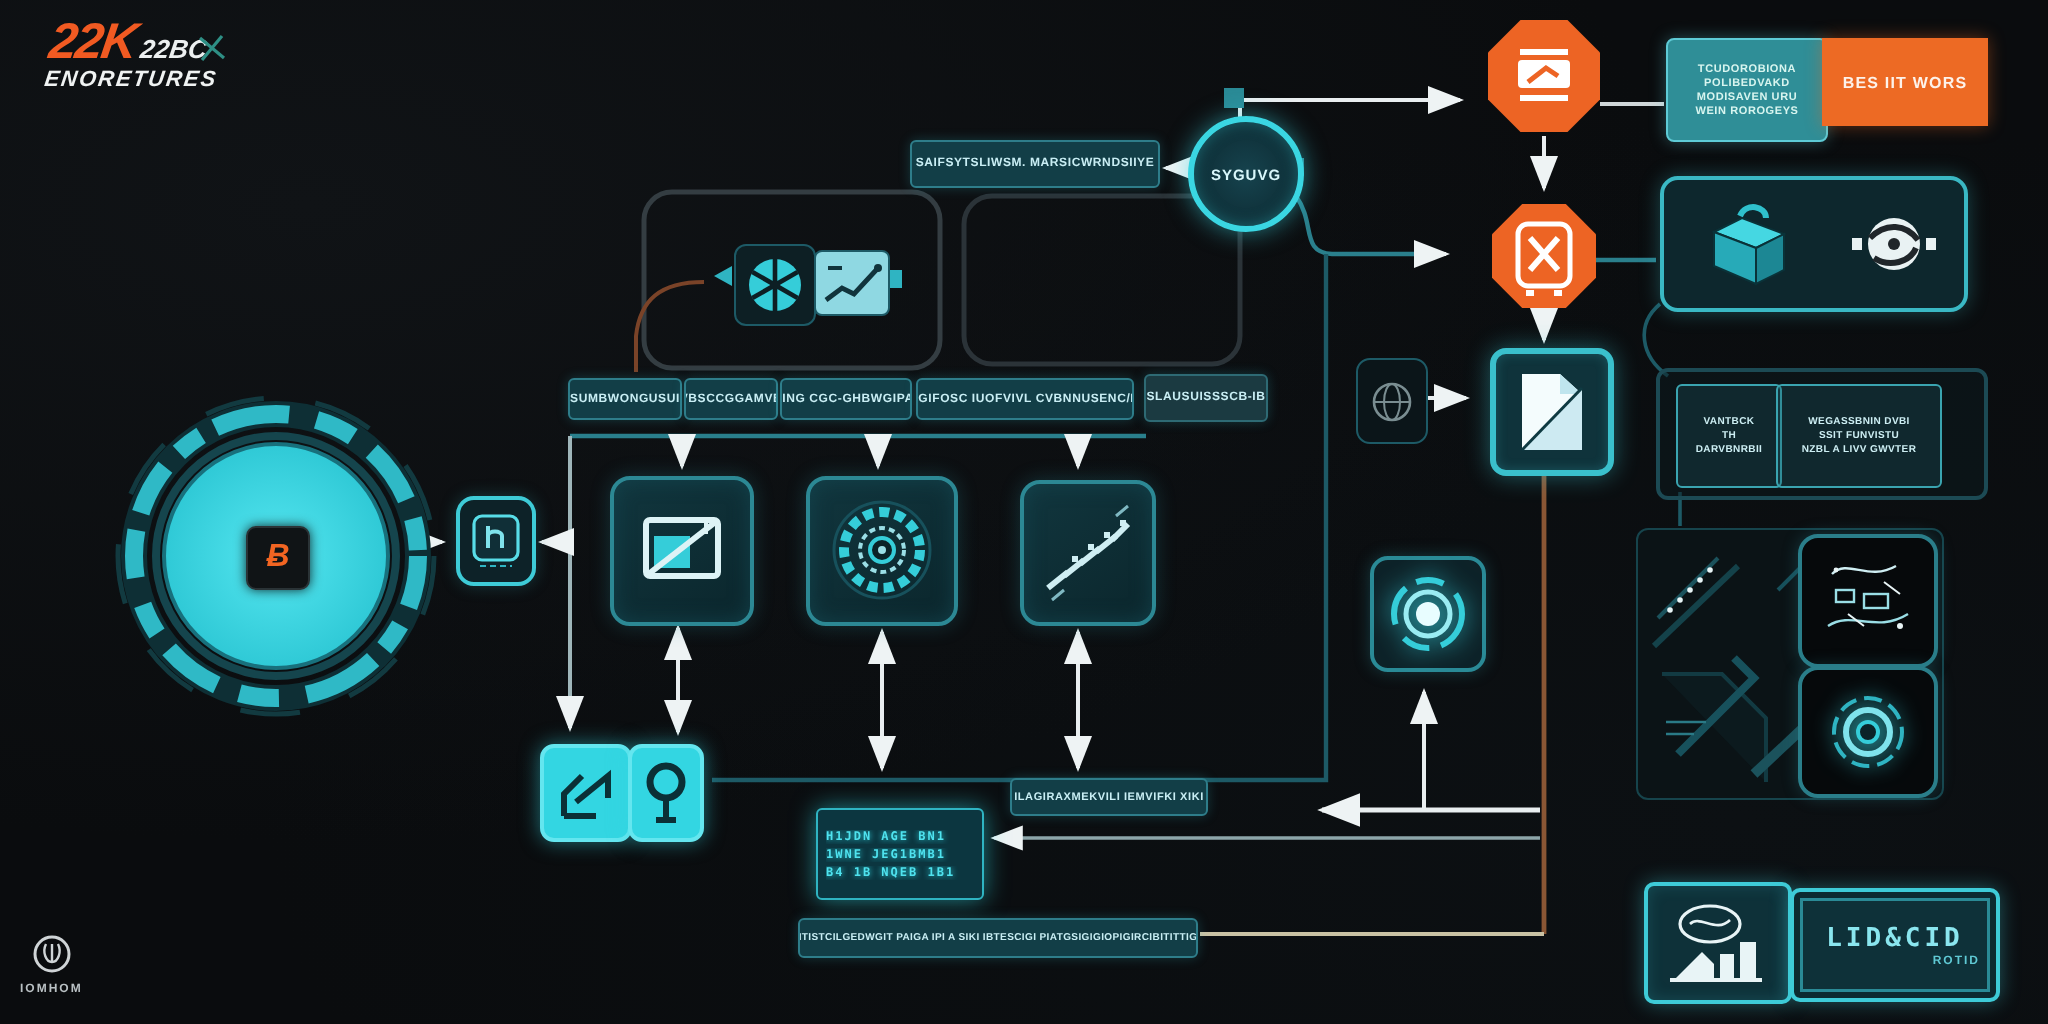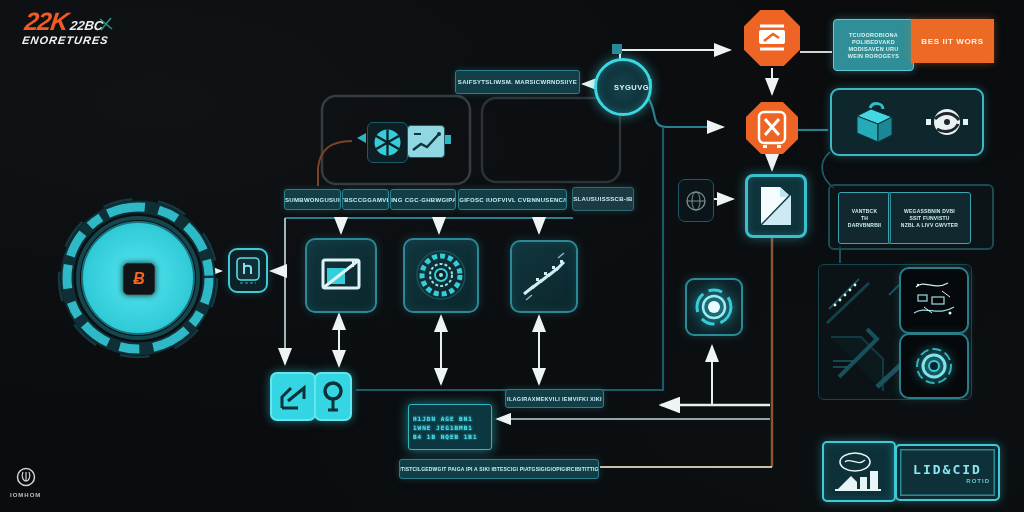--- a/index.html
+++ b/index.html
@@ -17,21 +17,21 @@
   .logo .w{font-size:13px;font-weight:bold;font-style:italic;color:#eceff0;margin-left:3px;}
   .logo .sub{font-size:11px;font-weight:bold;font-style:italic;color:#f0f3f3;letter-spacing:1px;margin-top:1px;}
 
   
   .pill{background:#123e47;border:1px solid #2e7d8a;border-radius:3px;color:#c9eef4;
         font-size:6px;font-weight:bold;letter-spacing:.3px;white-space:nowrap;overflow:hidden;
         display:flex;align-items:center;justify-content:center;box-shadow:0 0 6px rgba(47,180,194,.25);}
 
   
   .syslog{width:52px;height:52px;border-radius:50%;border:3px solid #3ad6e2;background:radial-gradient(circle,#16434e 0%,#0d2b33 80%);
-          display:flex;align-items:center;justify-content:flex-end;color:#d9f7fb;font-size:7.5px;font-weight:bold;
+          display:flex;align-items:center;justify-content:center;color:#d9f7fb;font-size:7.5px;font-weight:bold;
           letter-spacing:.5px;box-shadow:0 0 12px rgba(58,214,226,.55), inset 0 0 8px rgba(58,214,226,.35);}
 
   .octagon{clip-path:polygon(29% 0%,71% 0%,100% 29%,100% 71%,71% 100%,29% 100%,0% 71%,0% 29%);
            background:#ed6424;display:flex;align-items:center;justify-content:center;
            filter:drop-shadow(0 0 6px rgba(237,100,36,.45));}
 
   .tealbox{background:#0f333b;border:3px solid #3ac0cc;border-radius:8px;display:flex;align-items:center;justify-content:center;
            box-shadow:0 0 12px rgba(58,192,204,.45), inset 0 0 6px rgba(58,192,204,.25);}
 
   .darknode{background:#0d2228;border:2px solid #2a8a96;border-radius:9px;display:flex;align-items:center;justify-content:center;

